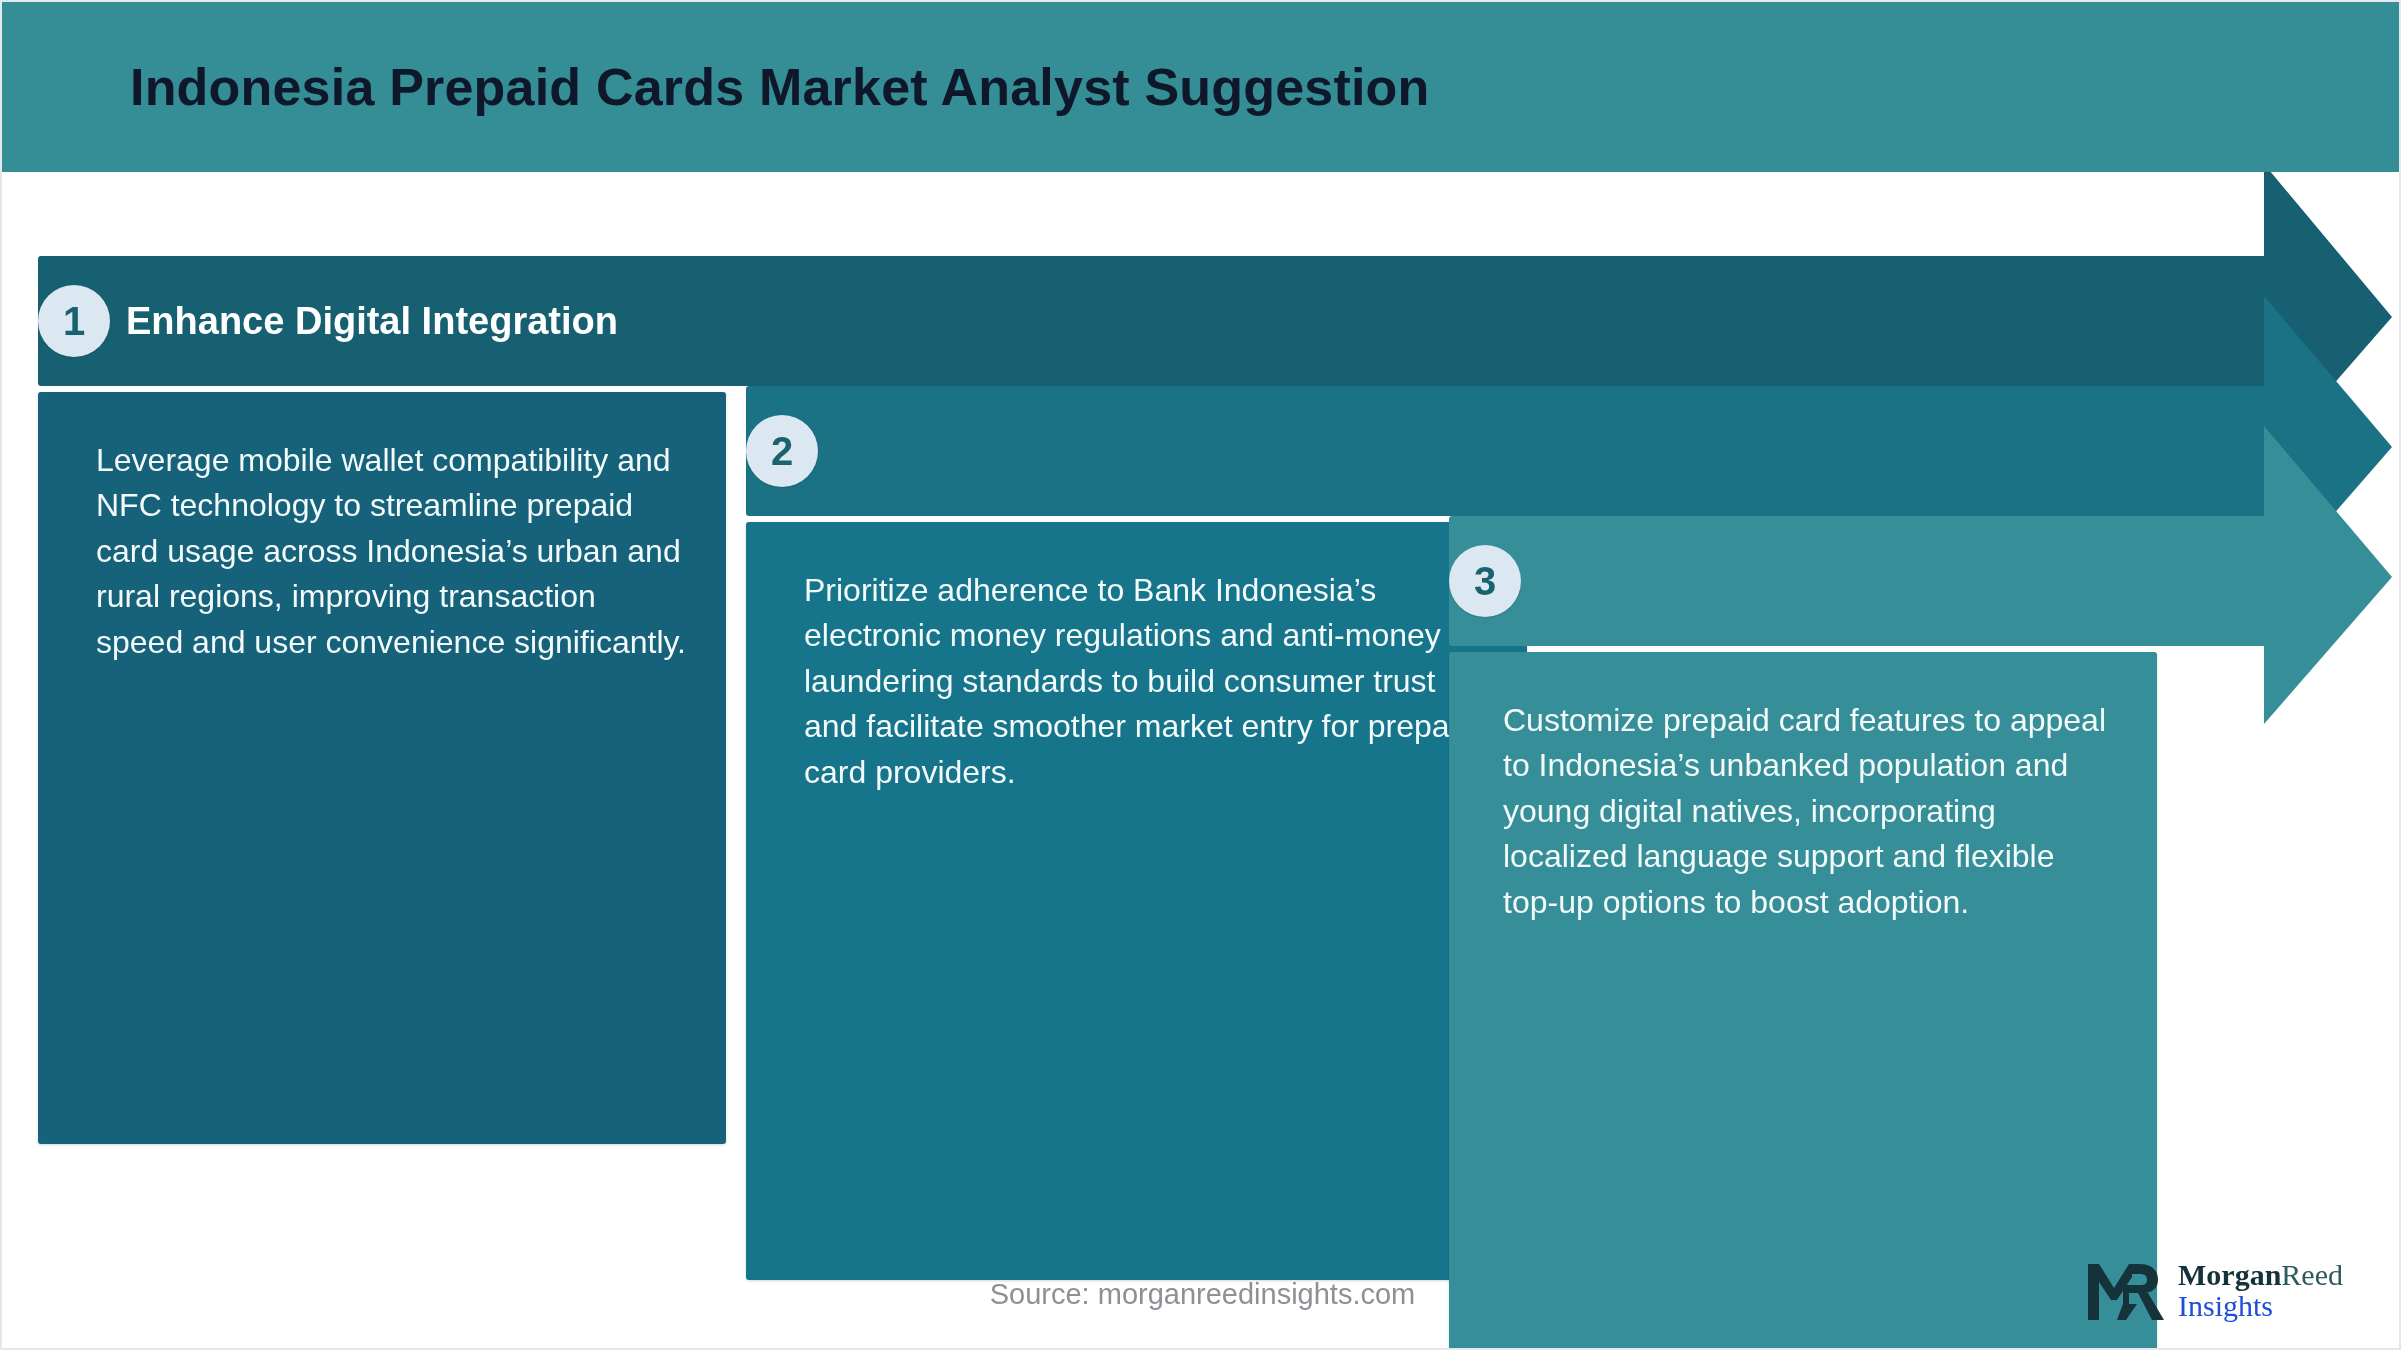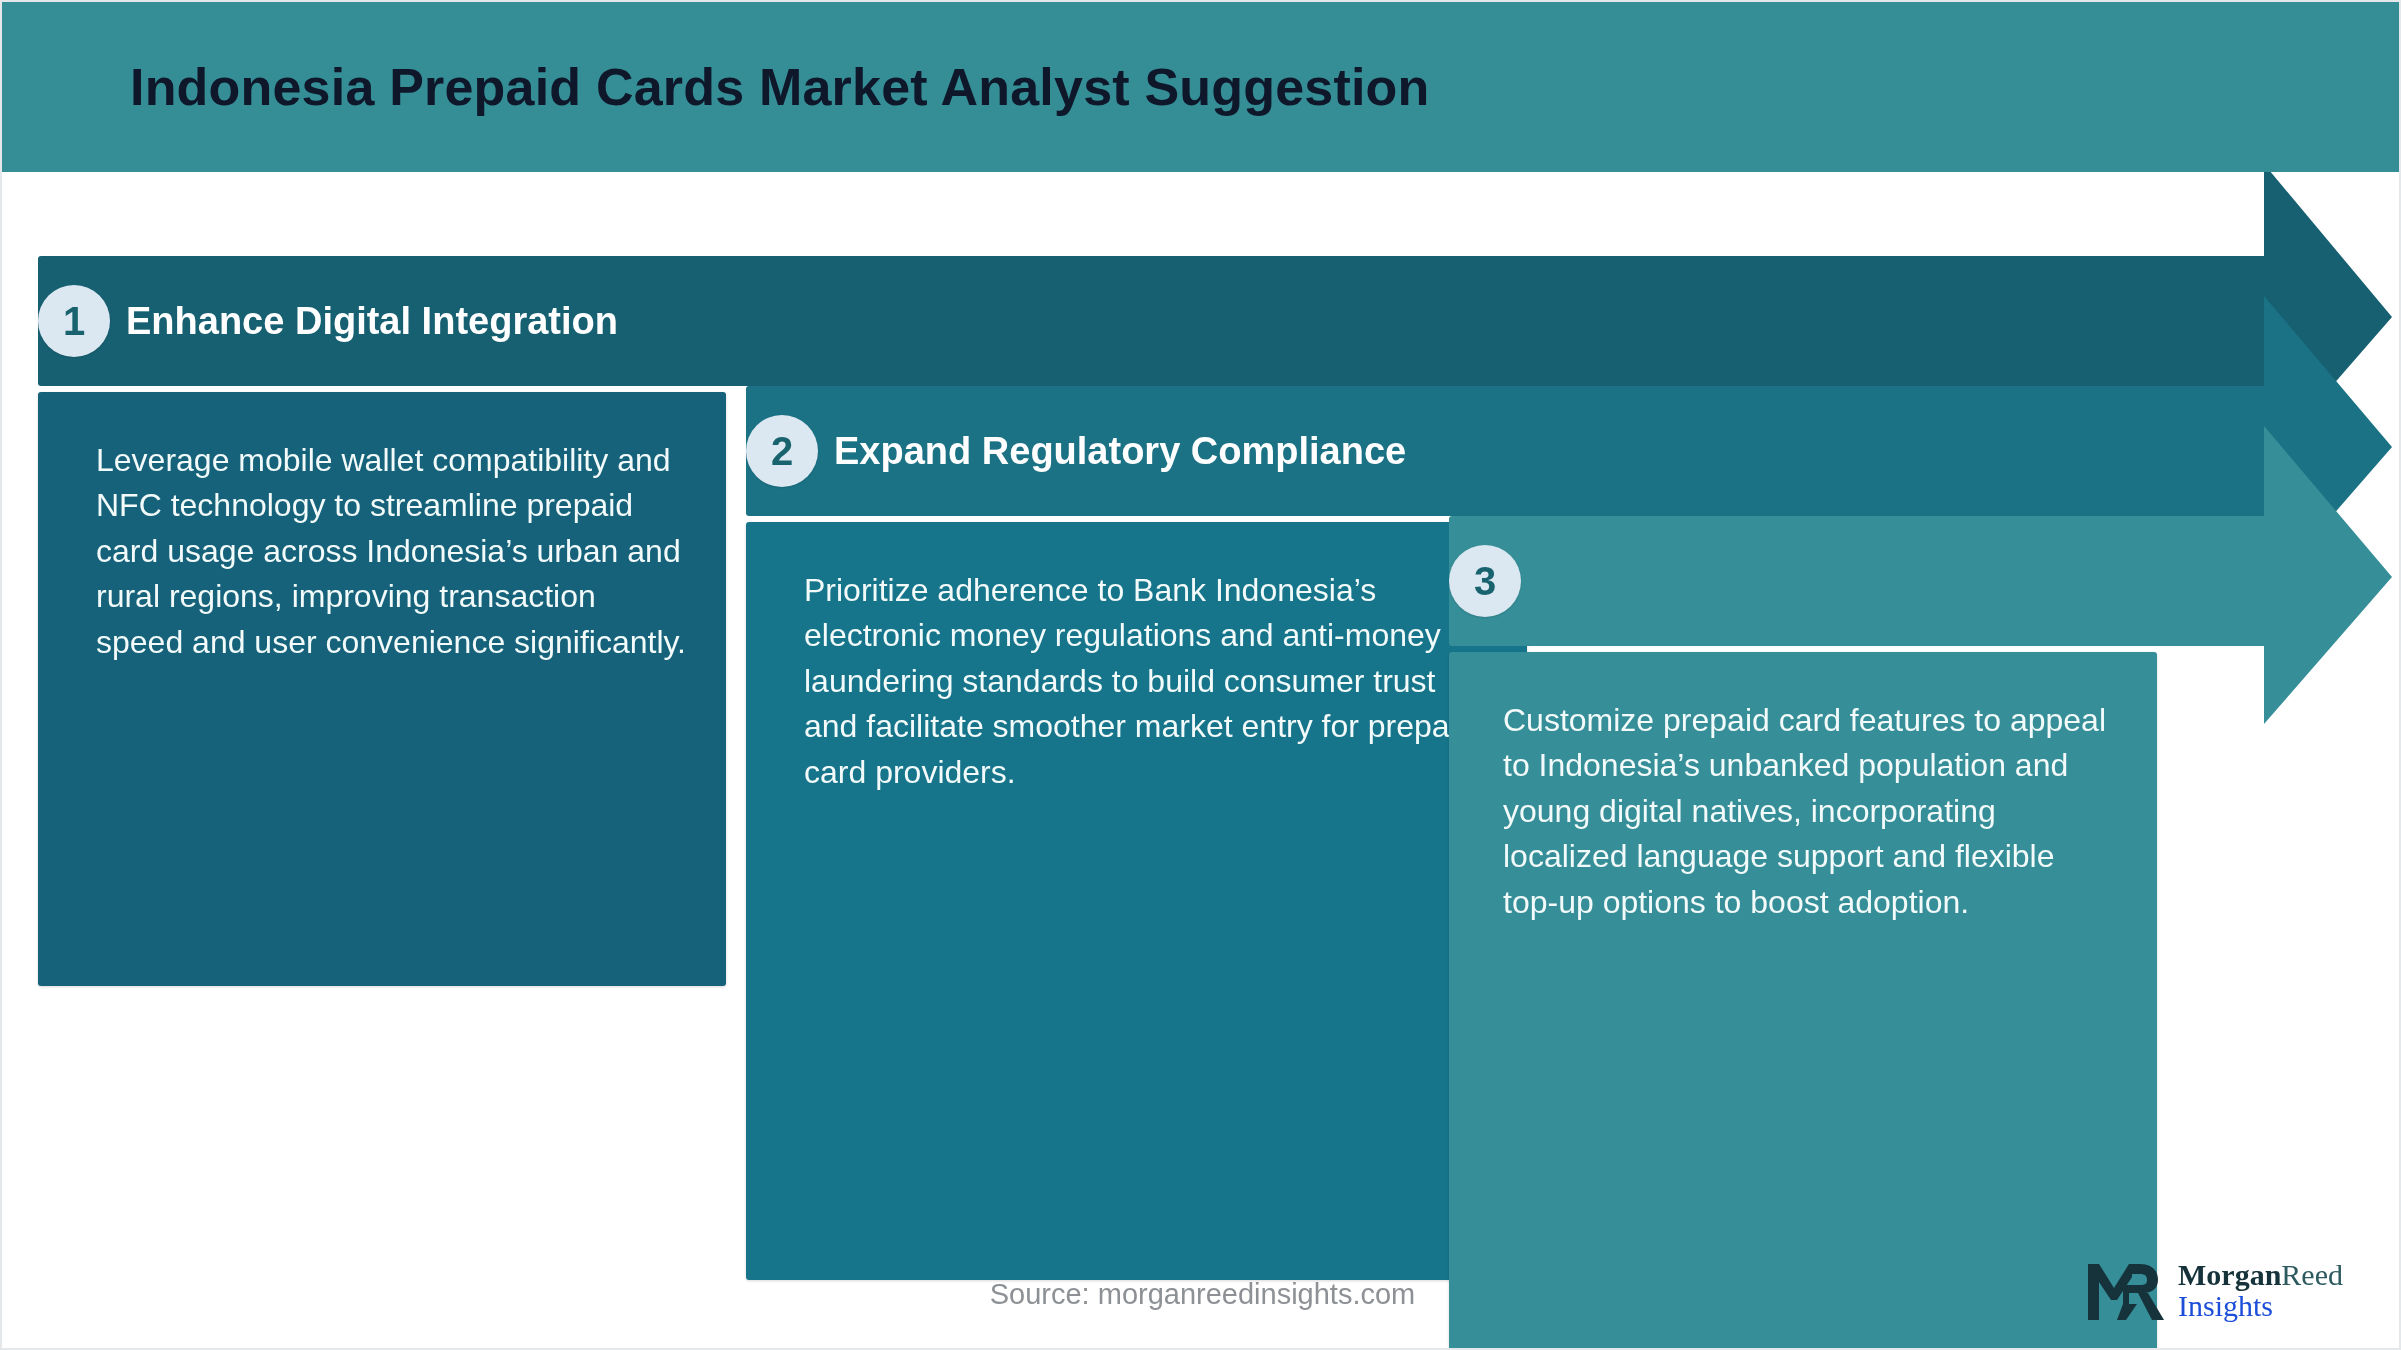--- a/index.html
+++ b/index.html
@@ -71,21 +71,21 @@
   .card p{
     margin:0;
     color:#f2fafa;
     font-size:32px;
     line-height:1.42;
     font-weight:300;
   }
 
   
   #g1 .band{left:36px;top:84px;width:2148px;height:130px;background:#176072;}
-  #g1 .card{left:36px;top:220px;width:688px;height:594px;background:#16627a;padding:46px 40px 0 58px;box-sizing:border-box;}
+  #g1 .card{left:36px;top:220px;width:688px;height:752px;background:#16627a;padding:46px 40px 0 58px;box-sizing:border-box;}
 
   
   #g2 .band{left:744px;top:214px;width:1440px;height:130px;background:#1b7285;}
   #g2 .card{left:744px;top:350px;width:781px;height:758px;background:#17758b;padding:46px 40px 0 58px;box-sizing:border-box;}
 
   
   #g3 .band{left:1447px;top:344px;width:737px;height:130px;background:#368e98;}
   #g3 .card{left:1447px;top:480px;width:708px;height:758px;background:#368e98;padding:46px 46px 0 54px;box-sizing:border-box;}
 
   
@@ -131,21 +131,20 @@
         <div class="band-title">Enhance Digital Integration</div>
       </div>
       <div class="card" style="background: rgb(22, 98, 122);">
         <p>Leverage mobile wallet compatibility and NFC technology to streamline prepaid card usage across Indonesia’s urban and rural regions, improving transaction speed and user convenience significantly.</p>
       </div>
     </div>
 
     <div class="group" id="g2">
       <div class="band" style="background: rgb(27, 114, 133);">
         <div class="badge" style="background: rgb(219, 232, 242);">2</div>
-        <div class="band-title">Expand Regulatory Compliance</div>
       </div>
       <div class="card" style="background: rgb(23, 117, 139);">
         <p>Prioritize adherence to Bank Indonesia’s electronic money regulations and anti-money laundering standards to build consumer trust and facilitate smoother market entry for prepaid card providers.</p>
       </div>
     </div>
 
     <div class="group" id="g3">
       <div class="band" style="background: rgb(54, 142, 152);">
         <div class="badge" style="background: rgb(219, 232, 242);">3</div>
       </div>

